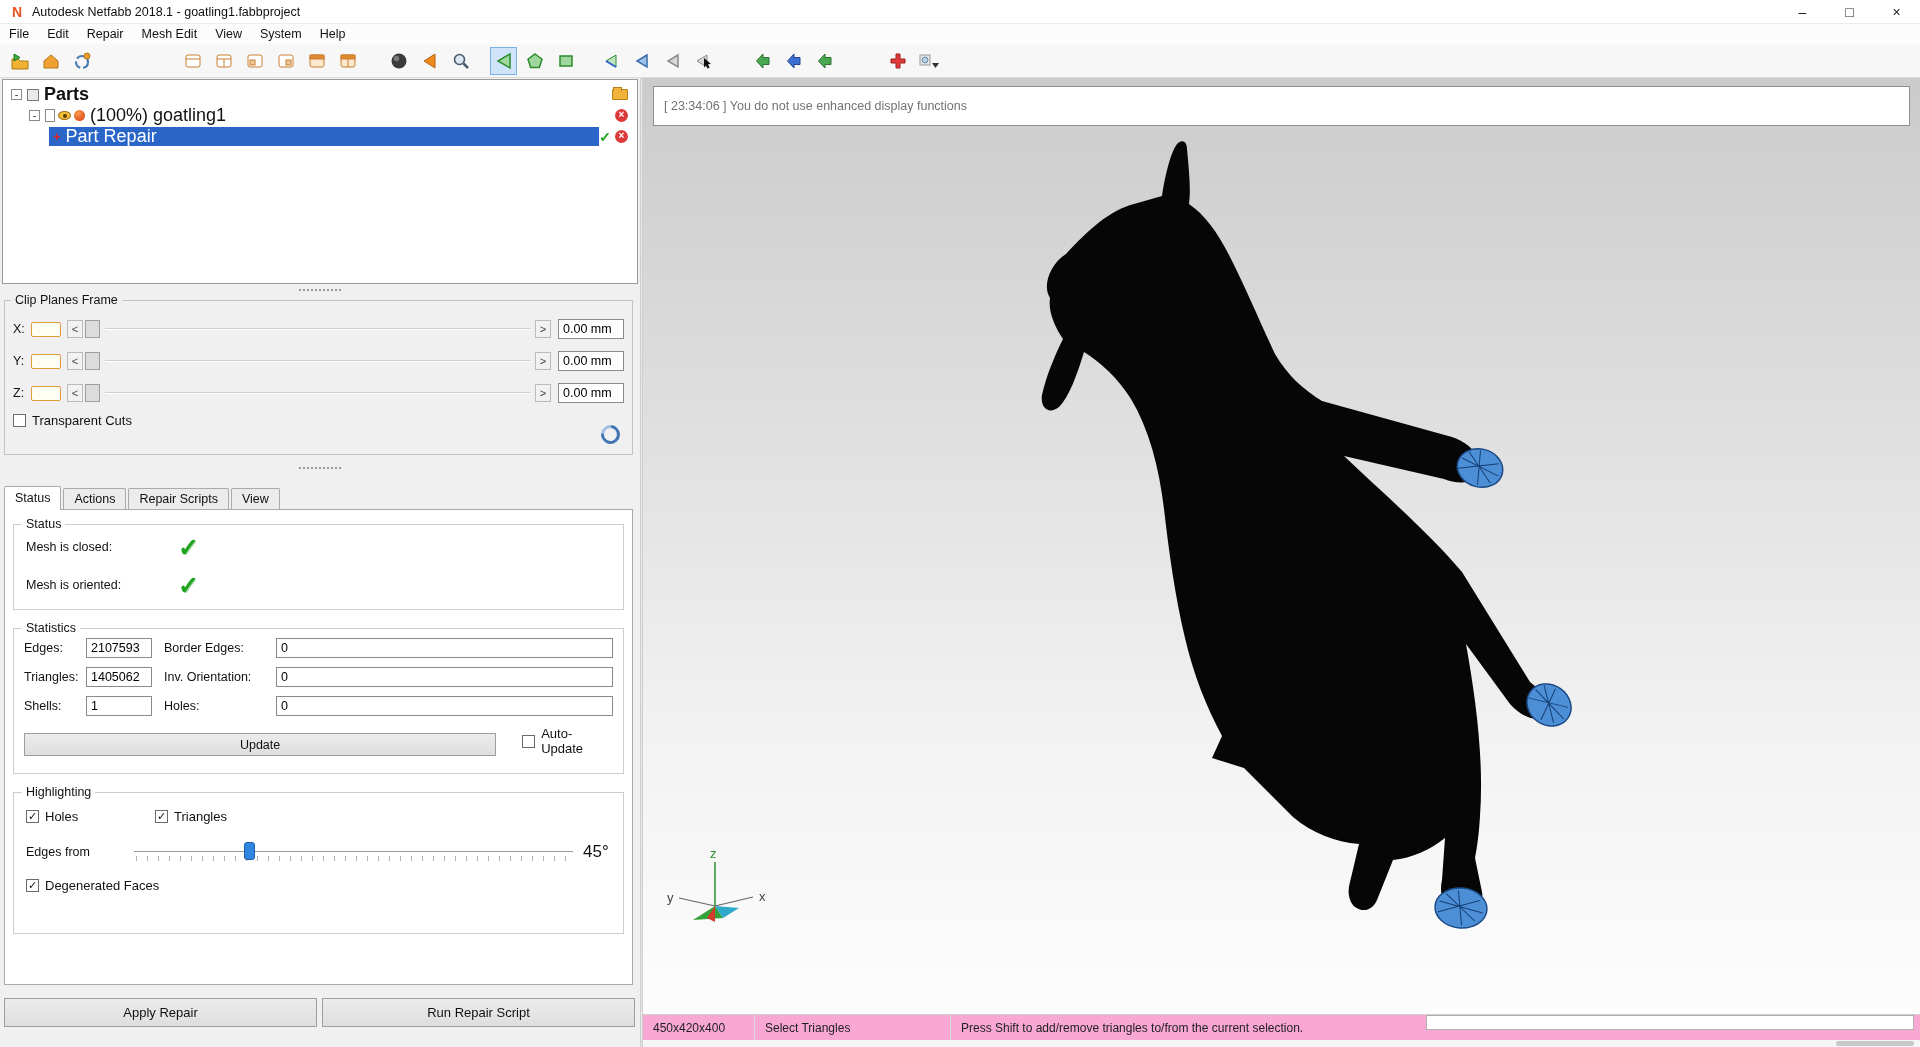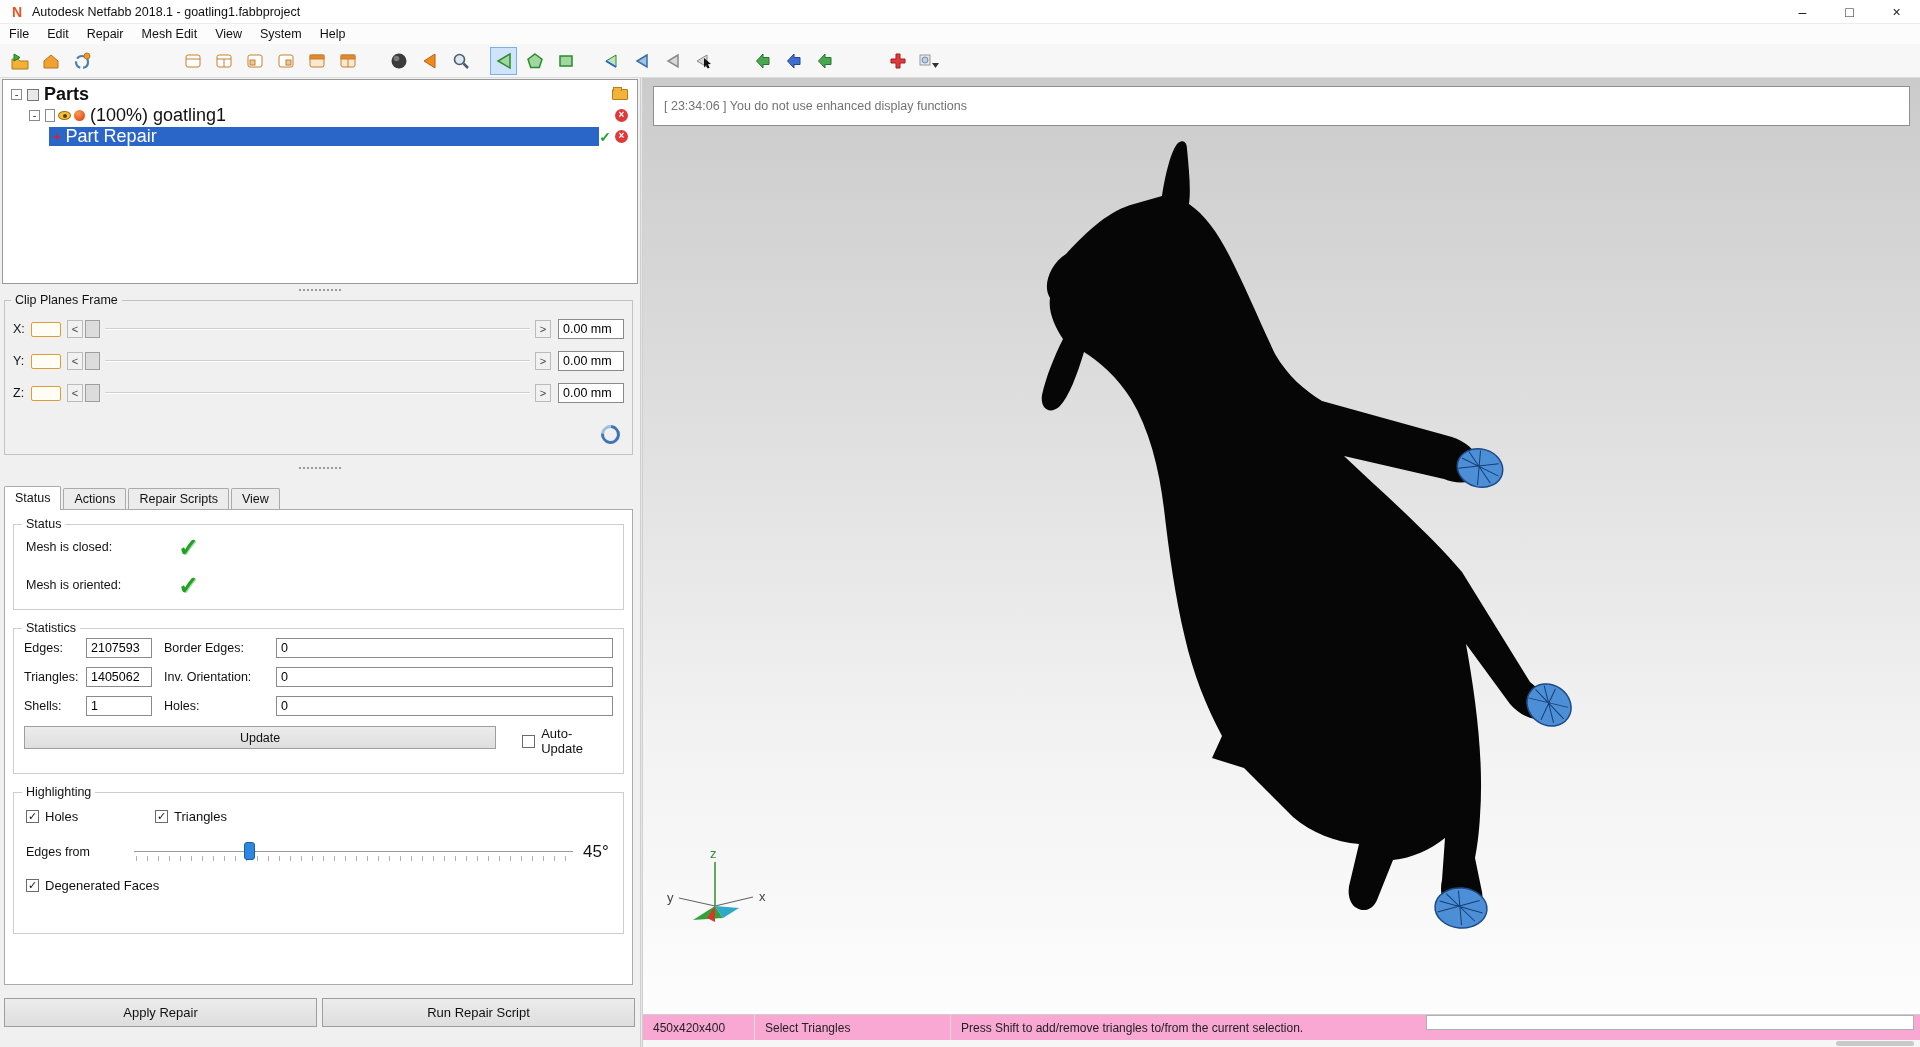--- a/index.html
+++ b/index.html
@@ -104,21 +104,21 @@
   .st-label { width:152px; font-size:12.5px; }
   .big-check { color:#1fa31f; font-size:25px; font-weight:bold; text-shadow:1px 1px 0 #a9d8a9; }
 
   .stat-row { display:flex; align-items:center; margin:9px 10px 0 10px; }
   .sl1 { width:62px; font-size:12.5px; }
   .si1 { width:66px; height:20px; border:1px solid #8a8a8a; padding:0 4px; font-size:12.5px;
     font-family:"Liberation Sans",sans-serif; }
   .sl2 { width:112px; margin-left:12px; font-size:12.5px; }
   .si2 { flex:1; height:20px; border:1px solid #8a8a8a; padding:0 4px; font-size:12.5px;
     font-family:"Liberation Sans",sans-serif; }
-  .upd-row { display:flex; align-items:flex-start; margin:10px 10px 0 10px; }
+  .upd-row { display:flex; align-items:flex-end; margin:10px 10px 0 10px; }
   .update-btn { width:478px; height:23px; background:linear-gradient(#ececec,#dedede);
     border:1px solid #9e9e9e; font-size:12.5px; display:flex; align-items:center; justify-content:center; }
   .auto-upd { display:flex; align-items:center; margin-left:26px; }
 
   .hg-row1 { display:flex; align-items:center; margin:16px 10px 0 12px; }
   .hg-row2 { display:flex; align-items:center; margin:16px 10px 0 12px; }
   .ef-label { width:108px; font-size:12.5px; }
   .slider { position:relative; flex:1; height:24px; margin-right:10px; }
   .track { position:absolute; left:0; right:0; top:11px; height:1px; background:#9a9a9a; }
   .ticks { position:absolute; left:2px; right:2px; top:16px; height:5px;
@@ -378,20 +378,24 @@
       <div class="clip-row">
         <div class="axis-label">Z:</div>
         <div class="swatch"></div>
         <div class="small-btn">&lt;</div>
         <div class="clip-thumb"></div>
         <div class="groove"></div>
         <div class="small-btn">&gt;</div>
         <input class="mm-input" value="0.00 mm" style="">
       </div>
 
+      <div class="tc-row">
+        <span class="cb"></span>
+        <span>Transparent Cuts</span>
+      </div>
       <div class="circle-ic"></div>
     </div>
 
     <div class="split" style="top:388px"></div>
 
     <div class="tabbar">
       <div class="tab active">Status</div>
       <div class="tab">Actions</div>
       <div class="tab">Repair Scripts</div>
       <div class="tab">View</div>

